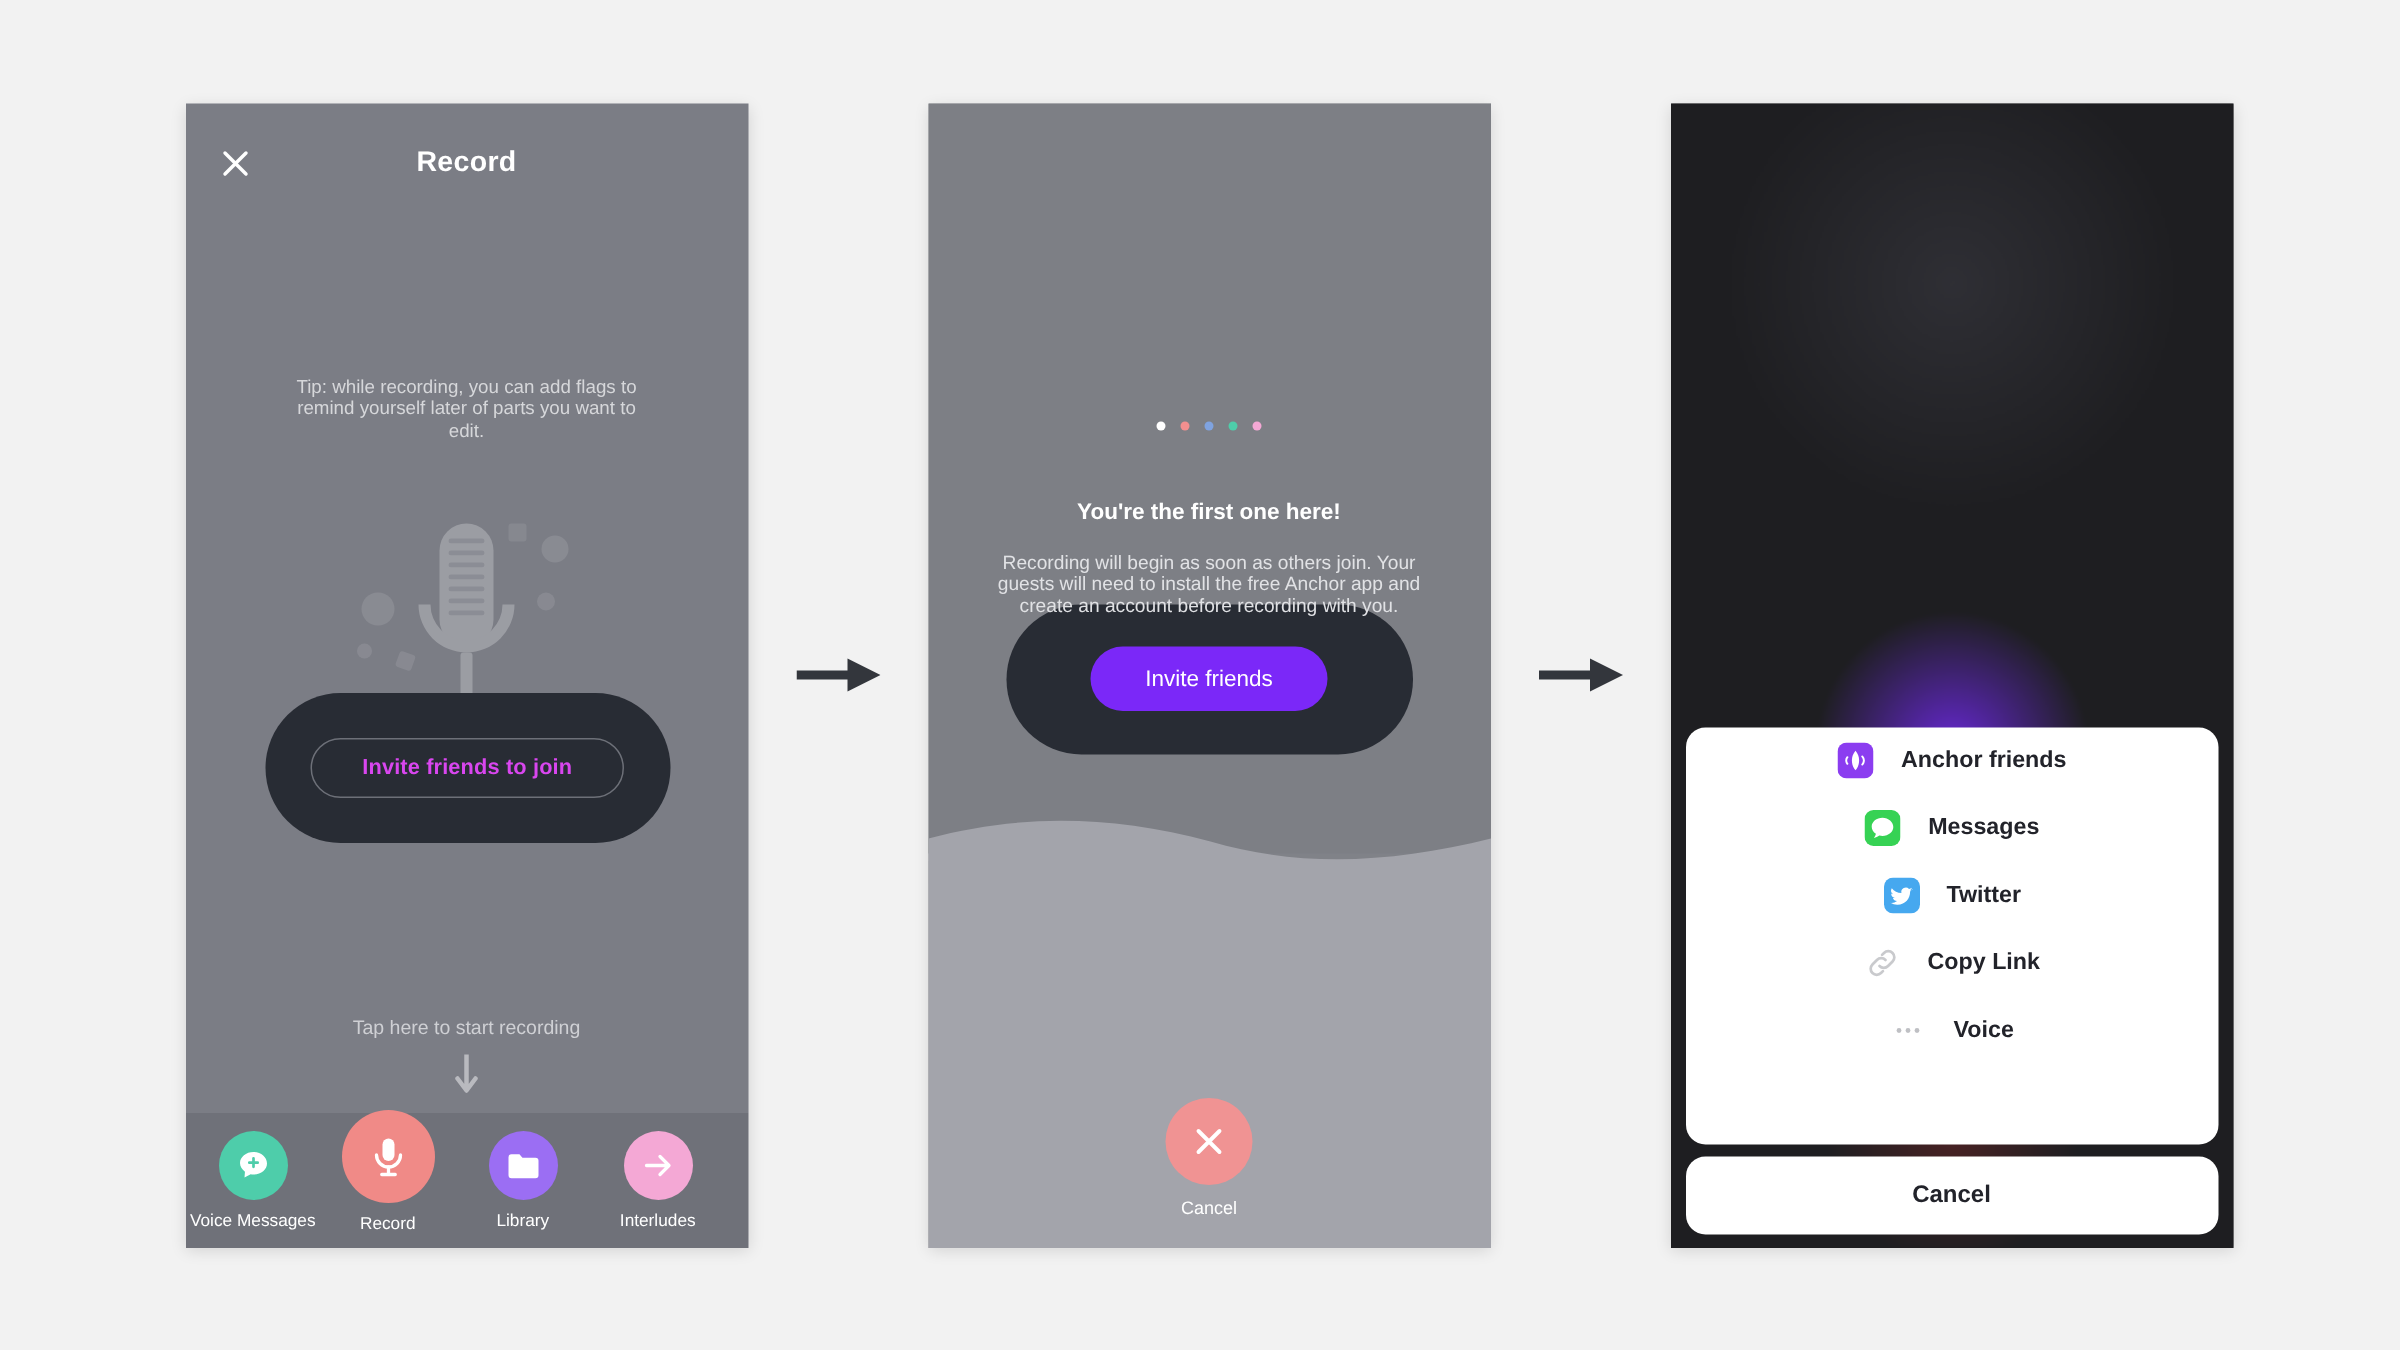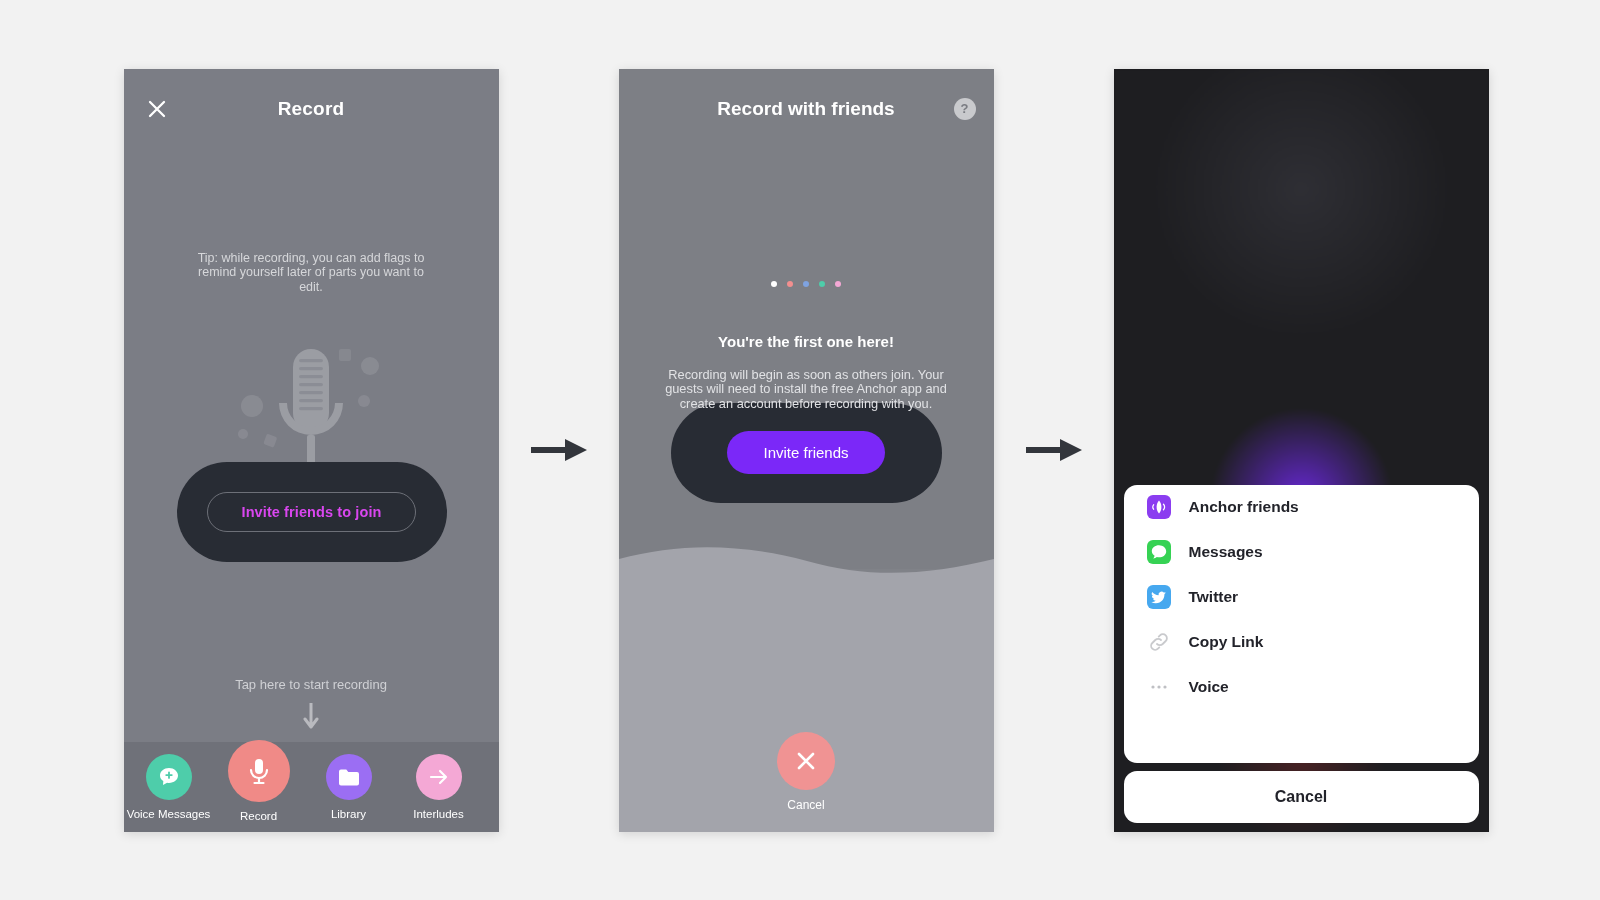--- a/index.html
+++ b/index.html
@@ -314,20 +314,21 @@
     overflow: hidden;
     z-index: 4;
   }
   .share-row {
     height: 45px;
     display: flex;
     align-items: center;
     gap: 17px;
     padding: 0 22px;
     box-sizing: border-box;
+    justify-content: center;
   }
   .share-icon {
     width: 26px; height: 26px;
     flex: none;
     display: flex;
     align-items: center;
     justify-content: center;
   }
   .share-label {
     color: #22232a;
@@ -458,24 +459,20 @@
 
   <div class="phone s2">
     <div class="s2-top"></div>
     <div class="s2-bottom"></div>
     <div class="s2-wave">
       <svg width="375" height="60" viewBox="0 0 375 60" preserveAspectRatio="none">
         <path d="M0 30 C 60 14, 120 14, 188 32 C 250 50, 310 46, 375 30 L375 60 L0 60 Z" fill="#a3a4ab"></path>
       </svg>
     </div>
 
-    <div class="s2-header">
-      <div class="s2-title">Record with friends</div>
-      <div class="help-btn">?</div>
-    </div>
 
     <div class="dots">
       <span class="dot" style="background:#ffffff"></span>
       <span class="dot" style="background:#f28f8f"></span>
       <span class="dot" style="background:#7fa3e0"></span>
       <span class="dot" style="background:#4ecdaa"></span>
       <span class="dot" style="background:#f4a8d5"></span>
     </div>
 
     <div class="s2-heading">You're the first one here!</div>

